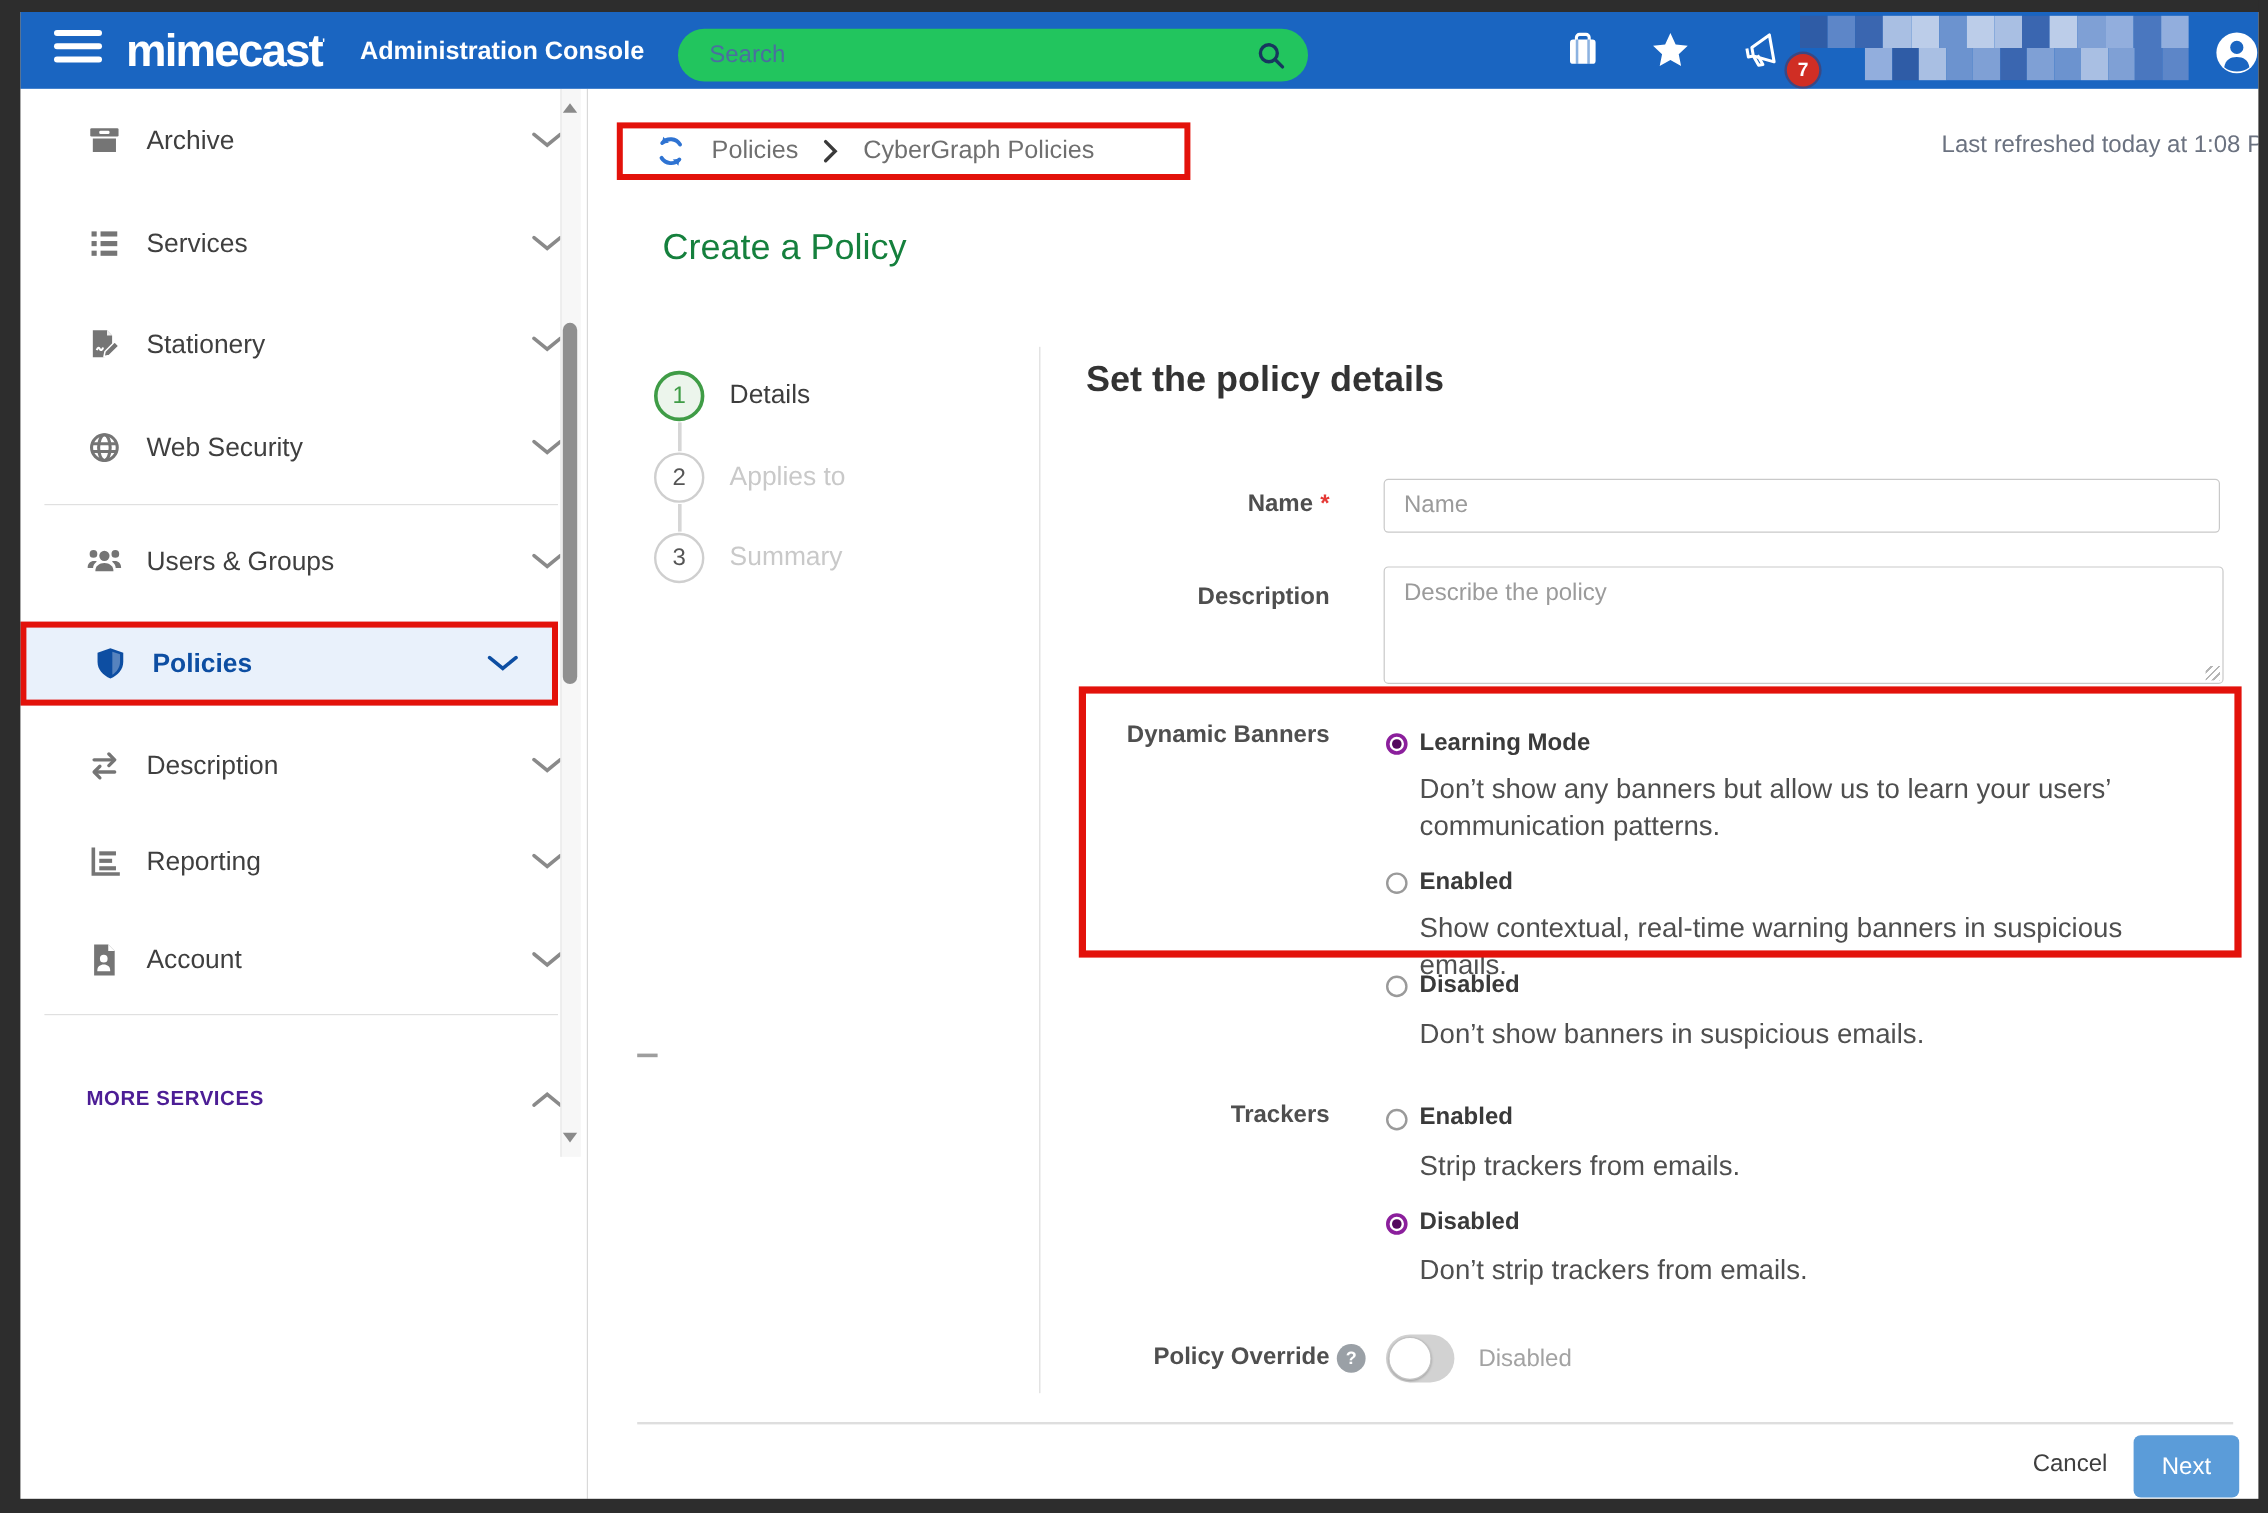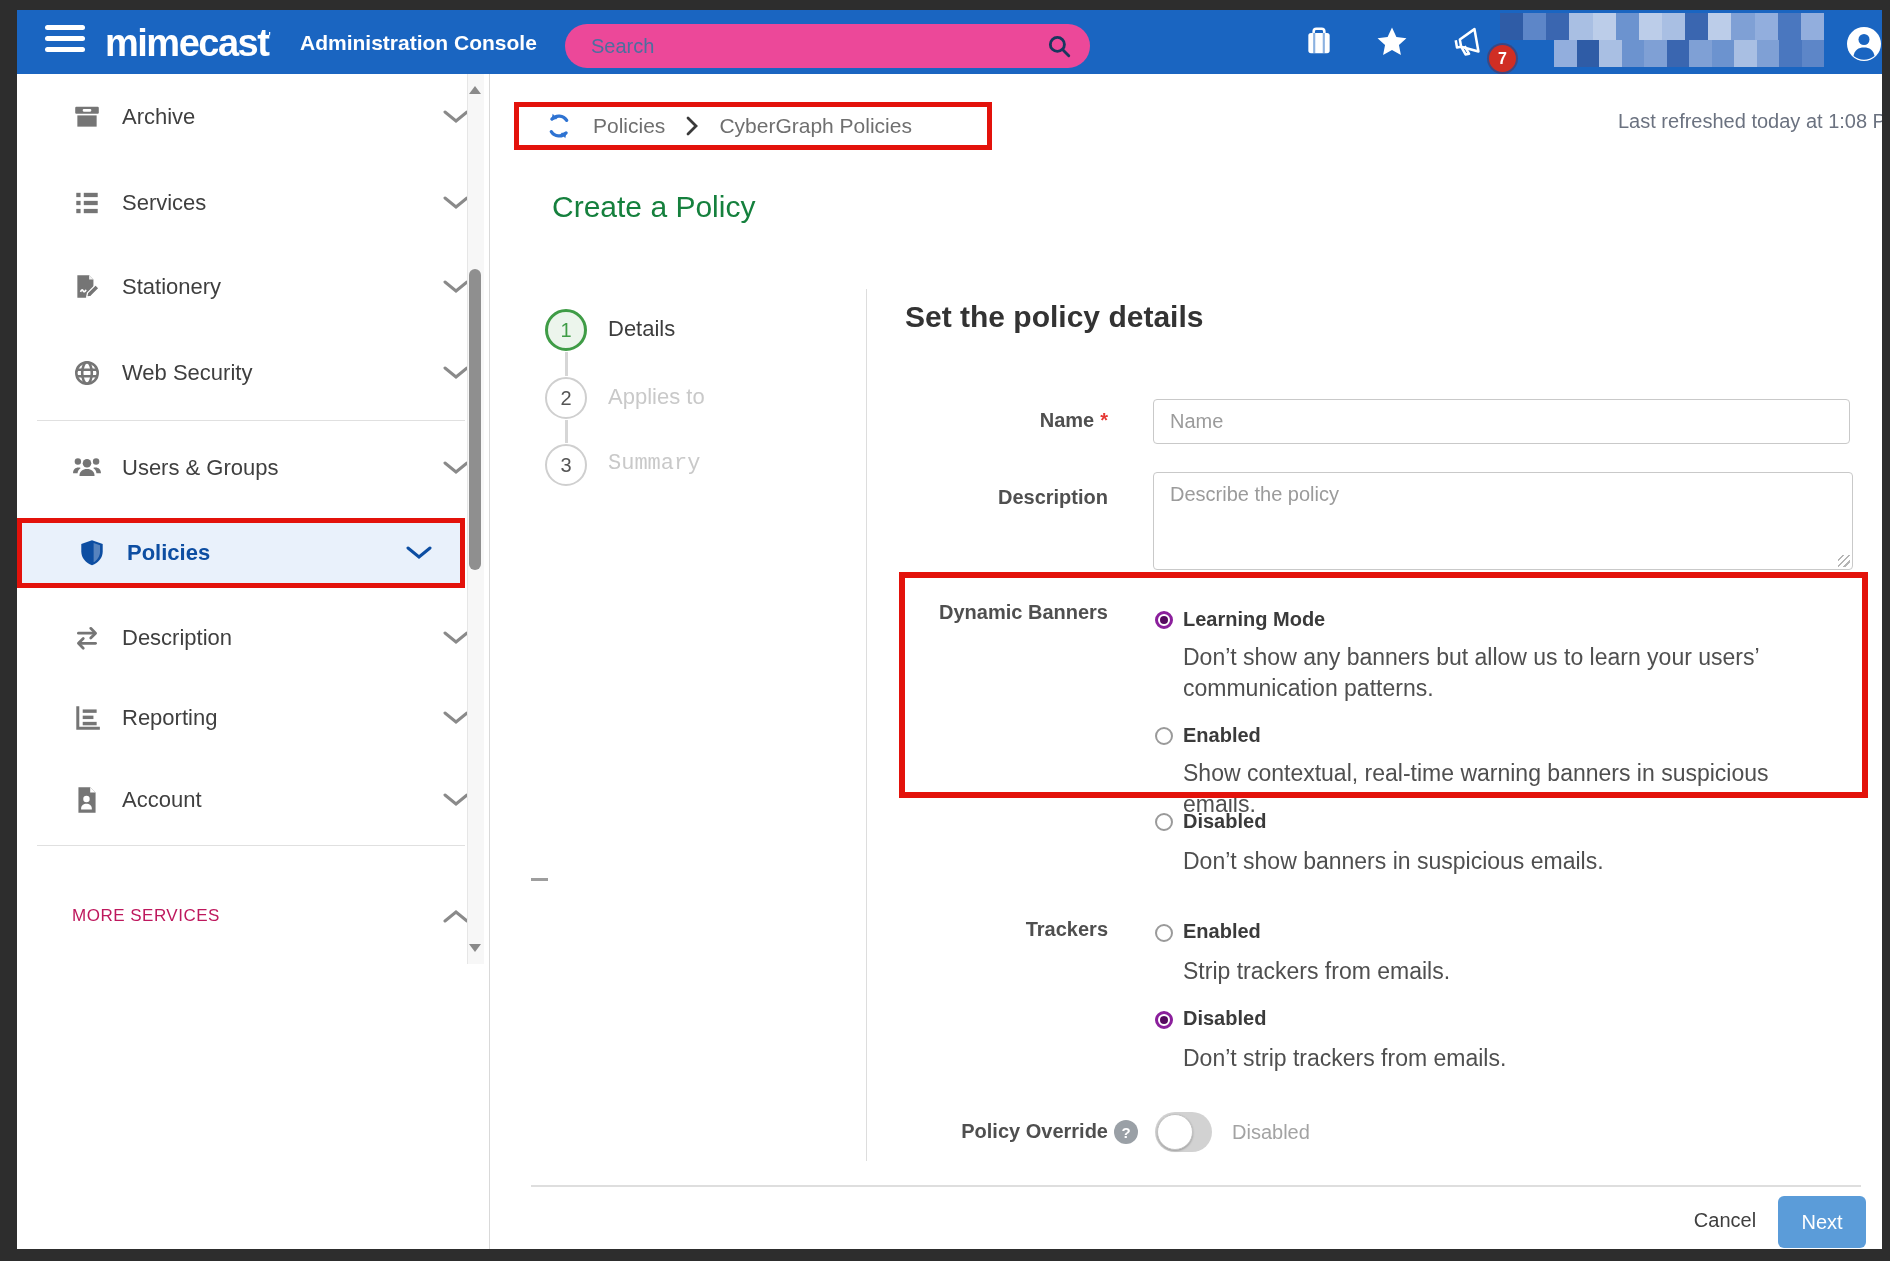--- a/index.html
+++ b/index.html
@@ -7,35 +7,35 @@
        font-family:"Liberation Sans","DejaVu Sans",sans-serif;overflow:hidden;}
   .abs{position:absolute;}
   
   .frame{background:#2d2d2d;z-index:50;}
   
   .topbar{left:17px;top:10px;width:1865px;height:64px;background:#1a65c1;z-index:5;}
   .hamburger span{display:block;width:40px;height:5px;border-radius:3px;background:#fff;margin-bottom:6px;}
   .brand{color:#fff;font-size:38px;font-weight:700;letter-spacing:-1.5px;line-height:1;}
   .brand sup{font-size:14px;font-weight:400;}
   .console-title{color:#fff;font-size:21px;font-weight:700;}
-  .searchpill{background:#ec4899;border-radius:22px;display:flex;align-items:center;padding:0 18px 0 24px;}
+  .searchpill{background:#22c55e;border-radius:22px;display:flex;align-items:center;padding:0 18px 0 24px;}
   .searchpill input{flex:1;background:transparent;border:none;outline:none;font-size:20px;color:#17375e;
                     font-family:"Liberation Sans","DejaVu Sans",sans-serif;}
   .searchpill input::placeholder{color:#4b6f9f;opacity:1;}
   .badge{width:27px;height:27px;border-radius:50%;background:#d02e24;color:#fff;font-size:16px;font-weight:700;
          display:flex;align-items:center;justify-content:center;box-shadow:0 0 0 2px rgba(120,20,20,.35);}
   .mosaic{display:flex;overflow:hidden;}
   .mosaic i{flex:1;}
   
   .side-item{left:17px;width:450px;height:60px;display:flex;align-items:center;cursor:pointer;padding-left:30px;}
   .sicon{width:30px;height:30px;margin-left:25px;flex:0 0 auto;}
   .slabel{margin-left:20px;font-size:22px;color:#3f3f3f;flex:1;}
   .schev{margin-right:28px;flex:0 0 auto;display:flex;}
   .sdivider{left:37px;width:428px;height:1px;background:#e0e0e0;}
-  .more-label{font-size:17px;color:#be185d;letter-spacing:.5px;}
+  .more-label{font-size:17px;color:#4c1d95;letter-spacing:.5px;font-weight:bold;}
   .policies-box{left:17px;top:518px;width:438px;height:60px;border:5px solid #e3120b;background:#e9f1fb;
                 display:flex;align-items:center;z-index:6;}
   .policies-box .slabel{color:#0d4ea2;font-weight:700;}
   .scroll-track{left:467px;top:74px;width:16px;height:890px;background:#f7f7f7;border-left:1px solid #e6e6e6;}
   .scroll-thumb{left:469px;top:269px;width:12px;height:301px;background:#8f8f8f;border-radius:6px;}
   .tri-up{width:0;height:0;border-left:6px solid transparent;border-right:6px solid transparent;border-bottom:8px solid #8a8a8a;}
   .tri-down{width:0;height:0;border-left:6px solid transparent;border-right:6px solid transparent;border-top:8px solid #8a8a8a;}
   .side-border{left:489px;top:74px;width:1px;height:1175px;background:#d9d9d9;}
   
   .crumb-box{left:514px;top:102px;width:478px;height:48px;border:5px solid #e3120b;display:flex;align-items:center;
@@ -379,21 +379,21 @@
 <div class="abs steplabel active" style="left:608px;top:316px;">Details</div>
 <div class="abs connector" style="top:352px;height:24px;"></div>
 <div class="abs stepc pending" style="left:545px;top:377px;">
     <span>2</span>
   </div>
 <div class="abs steplabel pending" style="left:608px;top:384px;">Applies to</div>
 <div class="abs connector" style="top:420px;height:23px;"></div>
 <div class="abs stepc pending" style="left:545px;top:444px;">
     <span>3</span>
   </div>
-<div class="abs steplabel pending" style="left:608px;top:451px;font-family:Liberation Mono, monospace;">Summary</div>
+<div class="abs steplabel pending" style="left:608px;top:451px;">Summary</div>
 
 <div class="abs vdivider"></div>
 
 <div class="abs form-heading">Set the policy details</div>
 
 <div class="abs flabel" style="top:409px;">
   <span>Name</span><span class="req">*</span>
 </div>
 <input class="abs tinput" style="top: 399px;" type="text" placeholder="Name">
 

